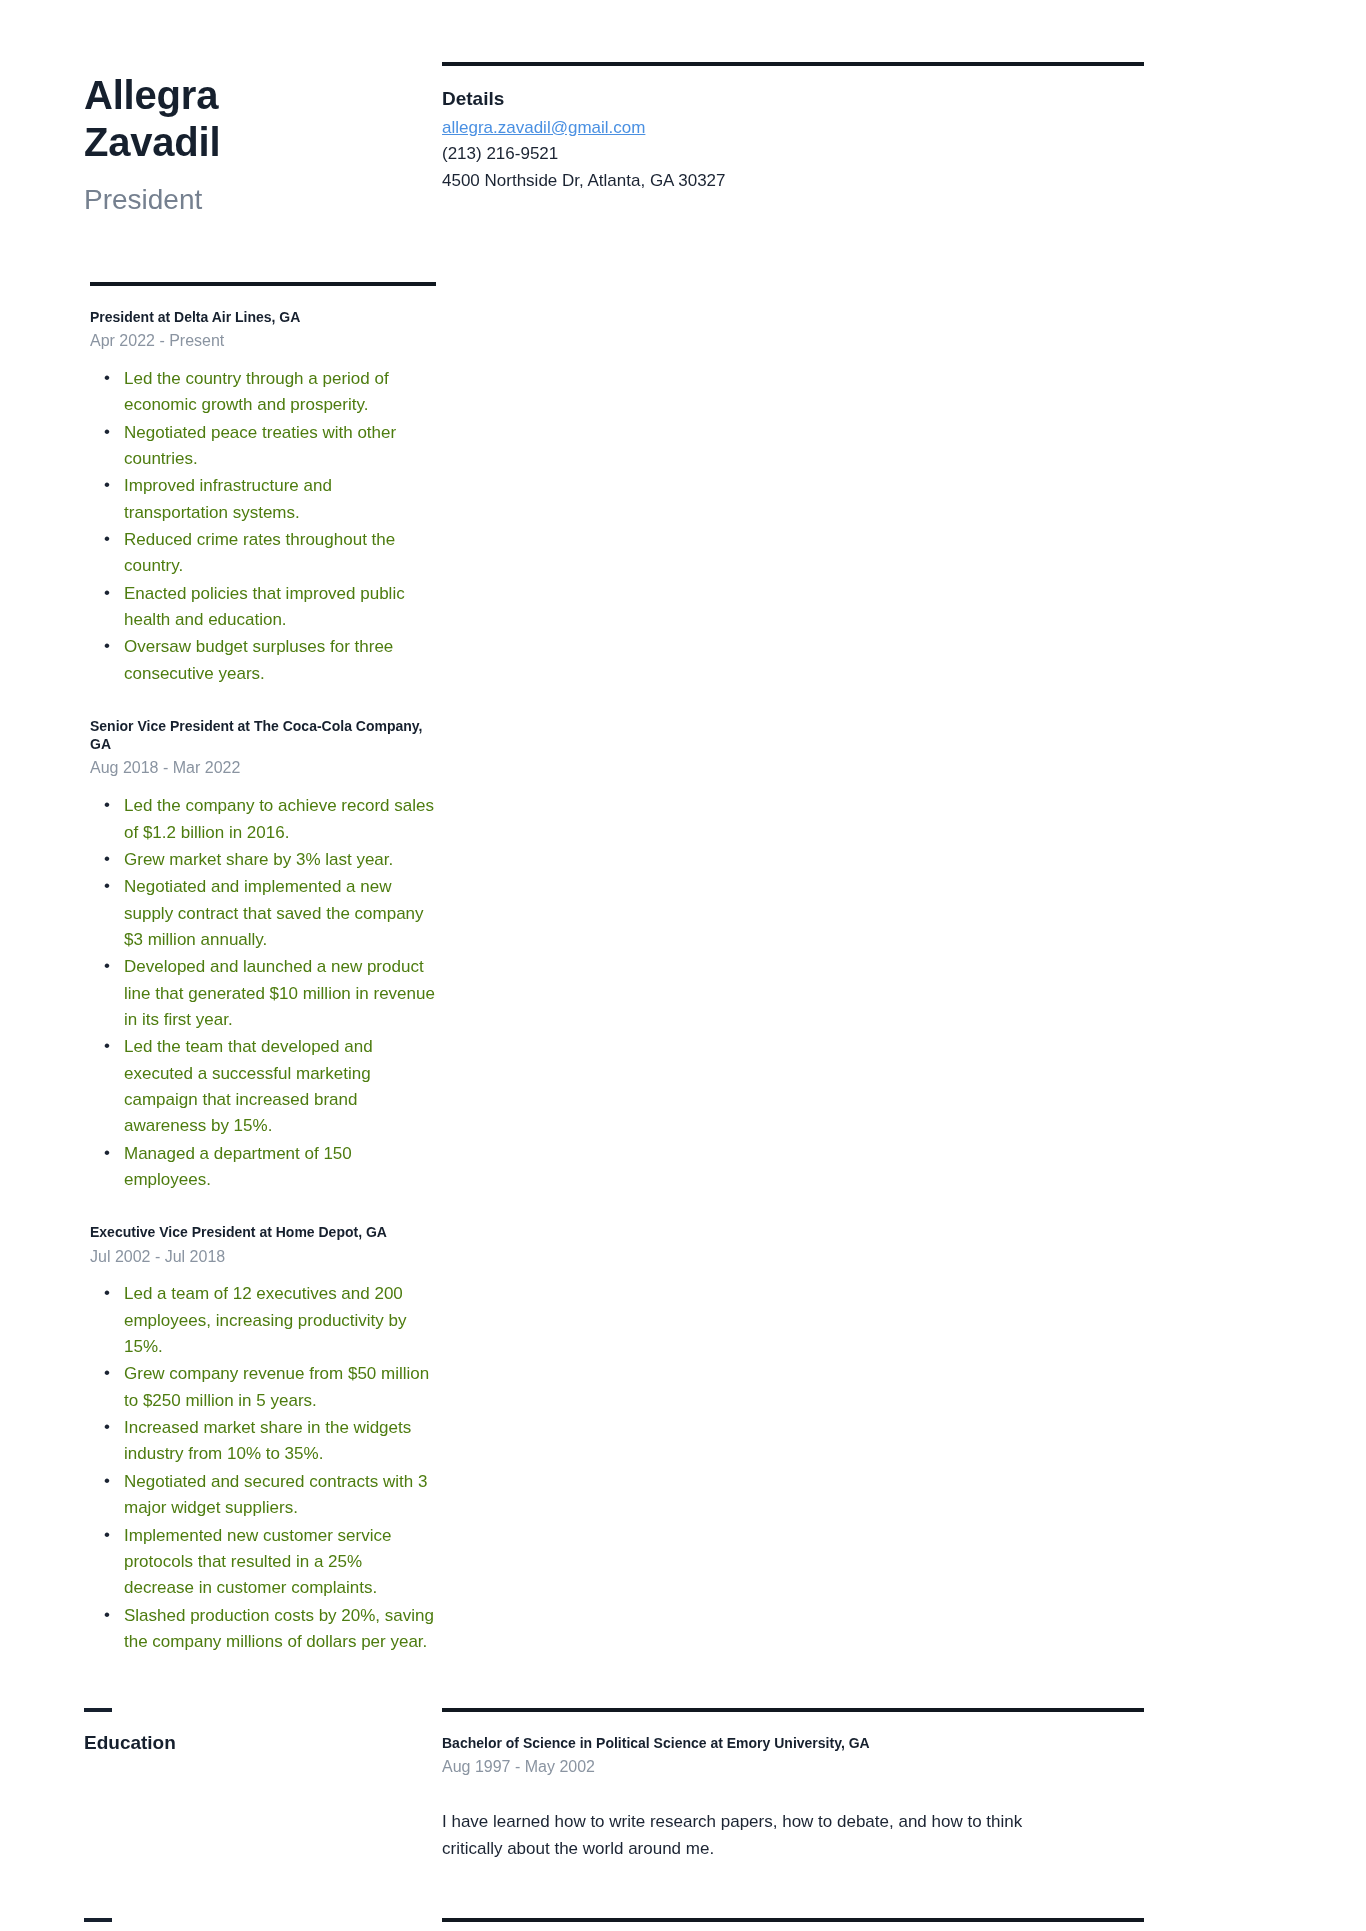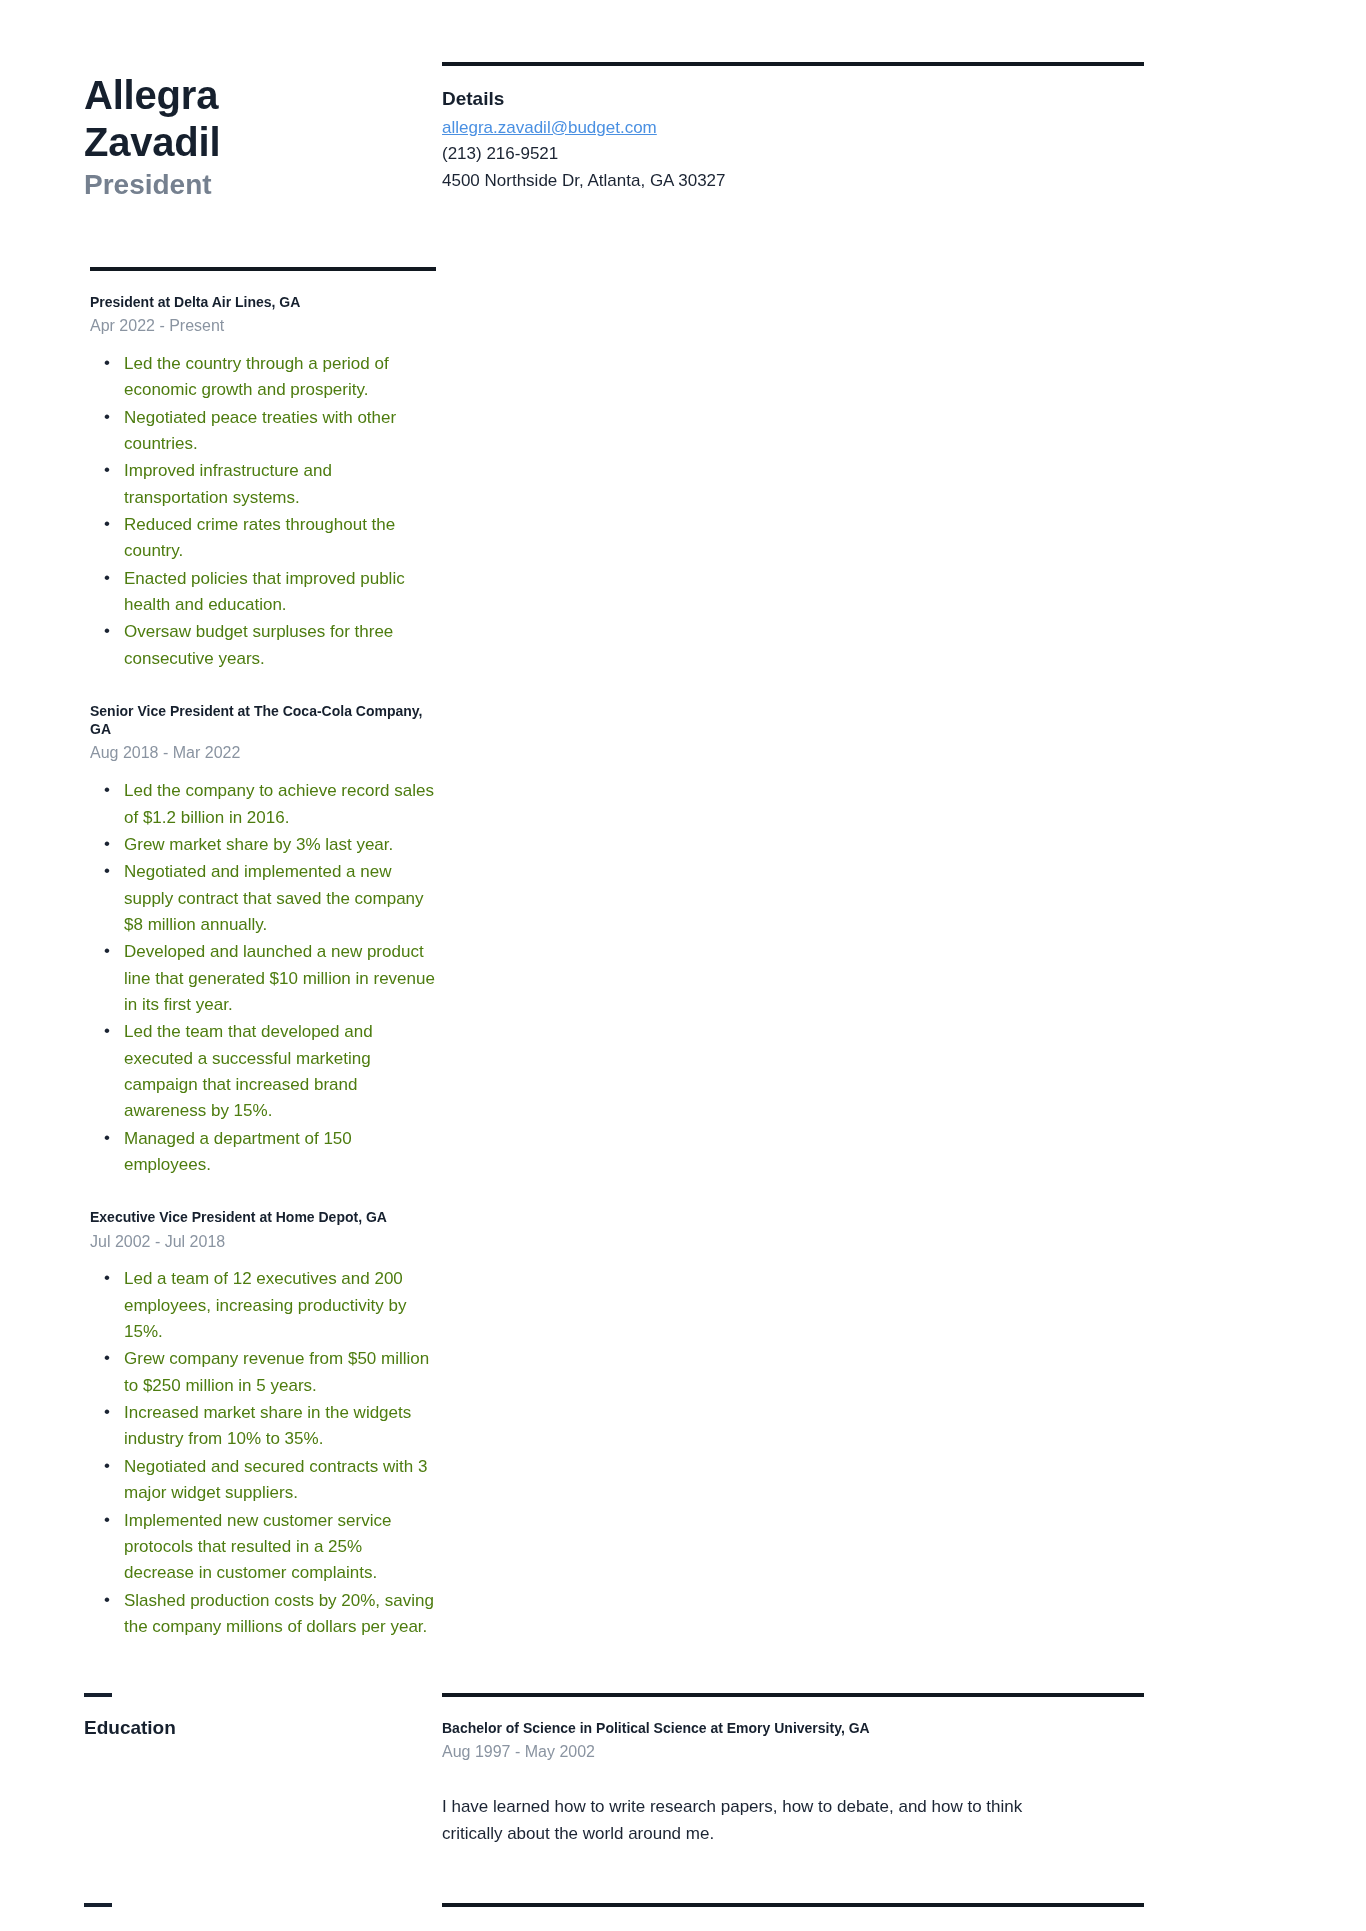--- a/index.html
+++ b/index.html
@@ -32,24 +32,24 @@
     font-size: 40px;
     font-weight: bold;
     line-height: 1.17;
     letter-spacing: -0.2px;
     color: #16202e;
     max-width: 230px;
   }
 
   .job-title {
     font-size: 28px;
-    font-weight: bold;
+    font-weight: normal;
     color: #75808f;
     line-height: 1.3;
-    margin-top: 1px;
+    margin-top: 16px;
   }
 
   .side-section {
     position: relative;
   }
 
   .side-dash {
     width: 28px;
     height: 4px;
     background: #16202e;
@@ -168,21 +168,21 @@
           <span>Zavadil</span>
         </div>
         <div class="job-title">President</div>
       </div>
     </div>
 
     <div class="sec-right">
       <div class="rule"></div>
       <div class="block-details">
         <div class="details-title">Details</div>
-        <a class="detail-link" href="#">allegra.zavadil@budget.com</a>
+        <a class="detail-link" href="#">allegra.zavadil@gmail.com</a>
         <div class="detail-line">(213) 216-9521</div>
         <div class="detail-line">4500 Northside Dr, Atlanta, GA 30327</div>
       </div>
     </div>
   </div>
 
   <div style="height:64px"></div>
 
   <div class="section-wrap">
 
@@ -202,21 +202,21 @@
             <li>Oversaw budget surpluses for three consecutive years.</li>
           </ul>
         </div>
 
         <div class="entry">
           <div class="entry-title">Senior Vice President at The Coca-Cola Company, GA</div>
           <div class="entry-date">Aug 2018 - Mar 2022</div>
           <ul class="entry-bullets">
             <li>Led the company to achieve record sales of $1.2 billion in 2016.</li>
             <li>Grew market share by 3% last year.</li>
-            <li>Negotiated and implemented a new supply contract that saved the company $8 million annually.</li>
+            <li>Negotiated and implemented a new supply contract that saved the company $3 million annually.</li>
             <li>Developed and launched a new product line that generated $10 million in revenue in its first year.</li>
             <li>Led the team that developed and executed a successful marketing campaign that increased brand awareness by 15%.</li>
             <li>Managed a department of 150 employees.</li>
           </ul>
         </div>
 
         <div class="entry">
           <div class="entry-title">Executive Vice President at Home Depot, GA</div>
           <div class="entry-date">Jul 2002 - Jul 2018</div>
           <ul class="entry-bullets">

